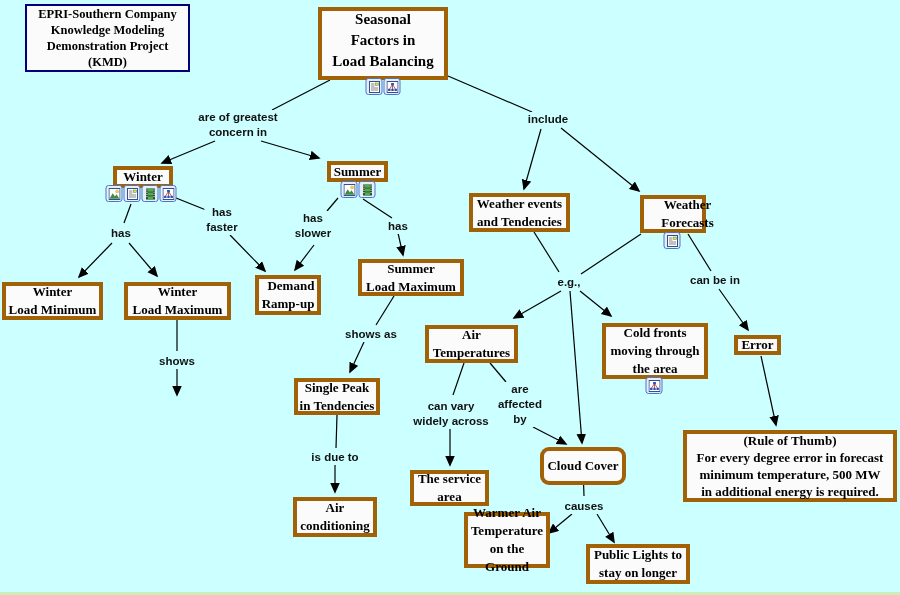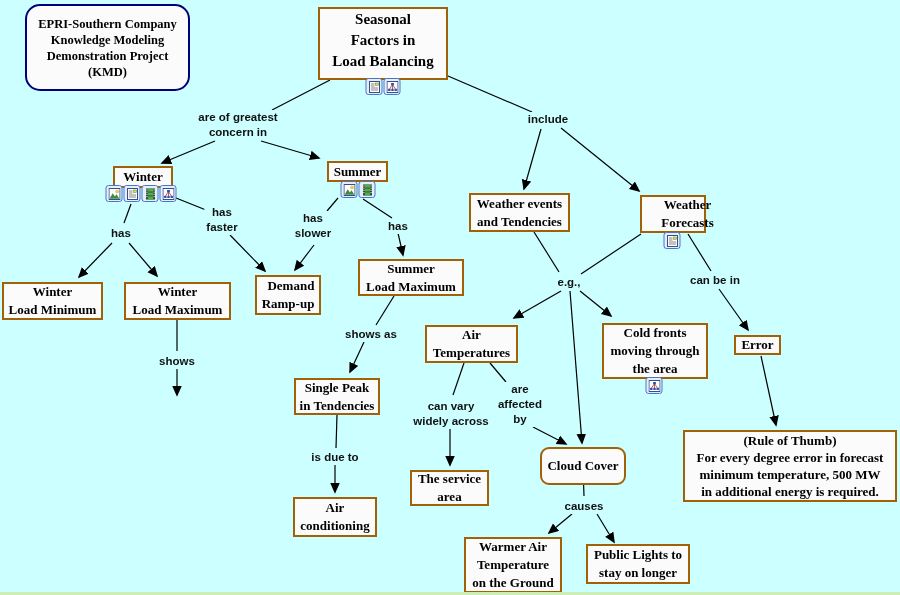--- a/index.html
+++ b/index.html
@@ -5,21 +5,21 @@
 <style>
   html,body{margin:0;padding:0;}
   .canvas{
     position:relative; width:900px; height:595px;
     background:#ccffff; overflow:hidden;
     font-family:"Liberation Serif", serif;
   }
   .wires{position:absolute; left:0; top:0; width:900px; height:595px;}
   .node{
     position:absolute; box-sizing:border-box;
-    background:#fbfbfb; border:2px solid #a16207;
+    background:#fbfbfb; border:4px solid #a16207;
     display:flex; align-items:center; justify-content:center;
     text-align:center; font-weight:bold; font-size:13px; line-height:18px;
     color:#000; white-space:pre-line; z-index:2;
   }
   .node.root{font-size:15px; line-height:21px;}
   .node.project{border:2px solid #00007a; font-size:12.5px; line-height:16px;}
   .node.big{line-height:17px;}
   .link-label{
     position:absolute; transform:translateX(-50%);
     font-family:"Liberation Sans", sans-serif; font-weight:bold;
@@ -125,21 +125,21 @@
       <line x1="561" y1="291" x2="514" y2="318" marker-end="url(#arrow)"></line>
       <line x1="580" y1="291" x2="611" y2="316" marker-end="url(#arrow)"></line>
       <line x1="570" y1="291" x2="582" y2="443" marker-end="url(#arrow)"></line>
       <line x1="719" y1="289" x2="748" y2="330" marker-end="url(#arrow)"></line>
       <line x1="761" y1="356" x2="776" y2="425" marker-end="url(#arrow)"></line>
       <line x1="572" y1="514" x2="549" y2="533" marker-end="url(#arrow)"></line>
       <line x1="597" y1="514" x2="614" y2="542" marker-end="url(#arrow)"></line>
     </g>
   </svg>
 
-  <div class="node project" style="left: 25px; top: 4px; width: 165px; height: 87px; border-color: rgb(0, 0, 122); border-radius: 15px;">EPRI-Southern Company
+  <div class="node project" style="left: 25px; top: 4px; width: 165px; height: 68px; border-color: rgb(0, 0, 122);">EPRI-Southern Company
 Knowledge Modeling
 Demonstration Project
 (KMD)</div>
 
   <div class="node root" style="left:318px;top:7px;width:130px;height:73px;padding-bottom:6px;">Seasonal
 Factors in
 Load Balancing</div>
 
   <div class="node" style="left:113px;top:166px;width:60px;height:22px;">Winter</div>
 
@@ -177,21 +177,21 @@
 area</div>
 
   <div class="node" style="left:602px;top:323px;width:106px;height:56px;">Cold fronts
 moving through
 the area</div>
 
   <div class="node" style="left:734px;top:335px;width:47px;height:20px;">Error</div>
 
   <div class="node" style="left:540px;top:447px;width:86px;height:38px;border-radius:9px;">Cloud Cover</div>
 
-  <div class="node" style="left:464px;top:537px;width:98px;height:56px;">Warmer Air
+  <div class="node" style="left:464px;top:512px;width:86px;height:56px;">Warmer Air
 Temperature
 on the Ground</div>
 
   <div class="node" style="left:586px;top:544px;width:104px;height:40px;">Public Lights to
 stay on longer</div>
 
   <div class="node big" style="left:683px;top:430px;width:214px;height:72px;">(Rule of Thumb)
 For every degree error in forecast
 minimum temperature, 500 MW
 in additional energy is required.</div>

